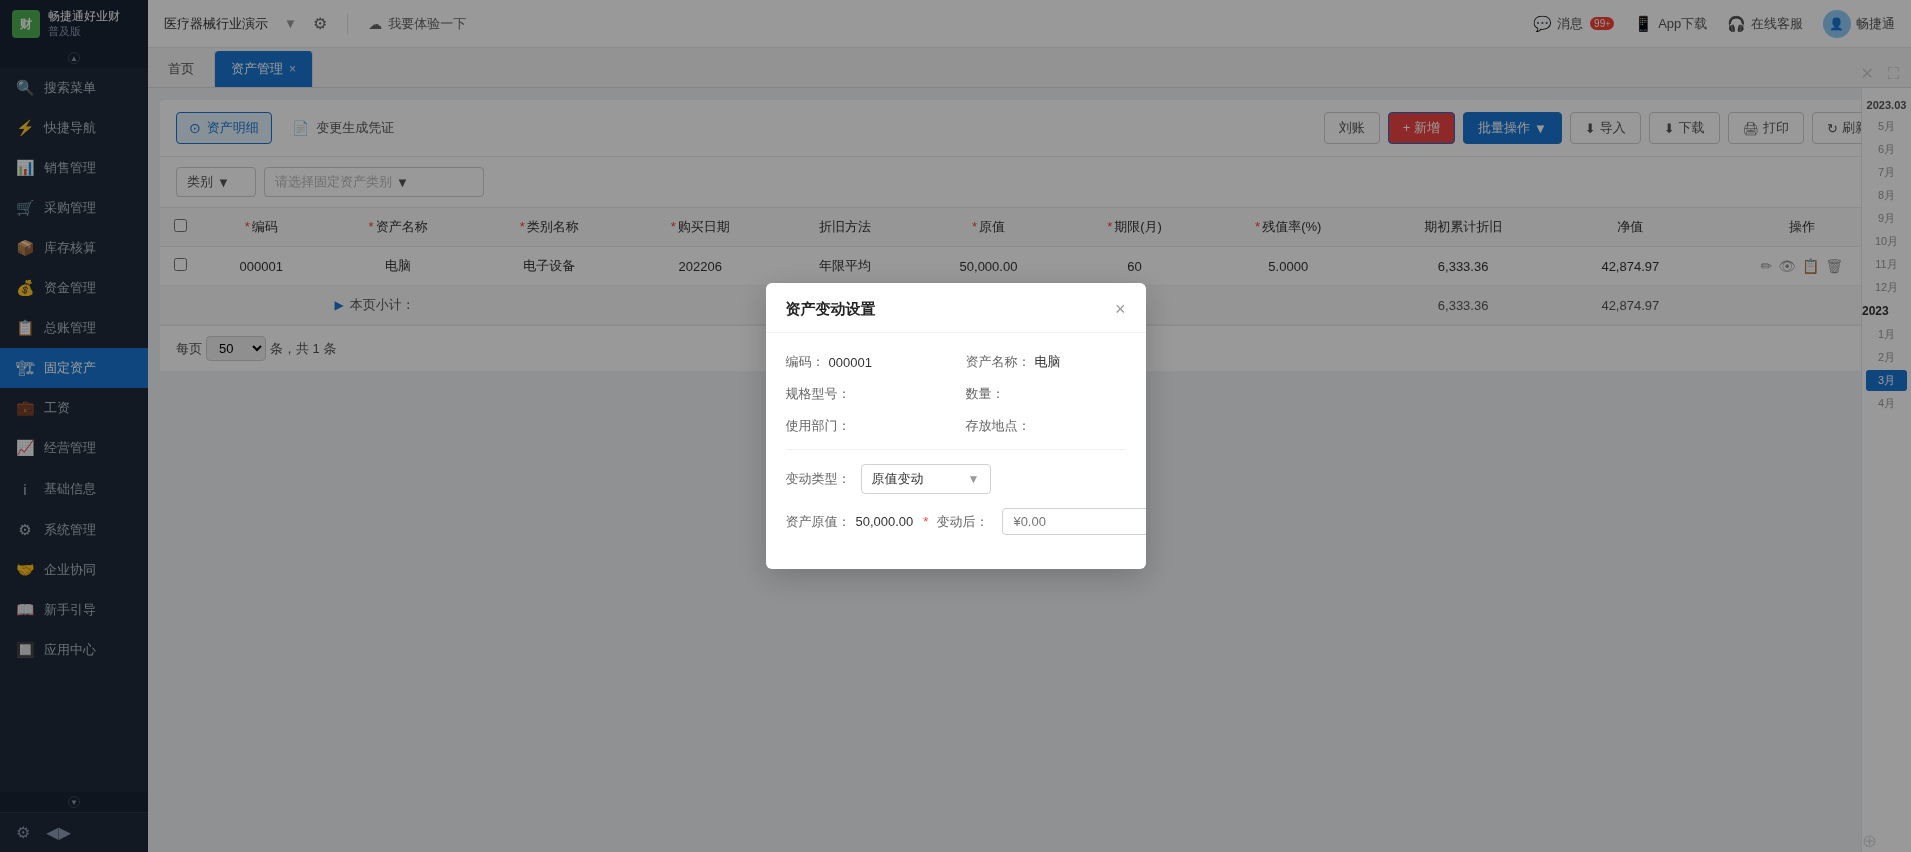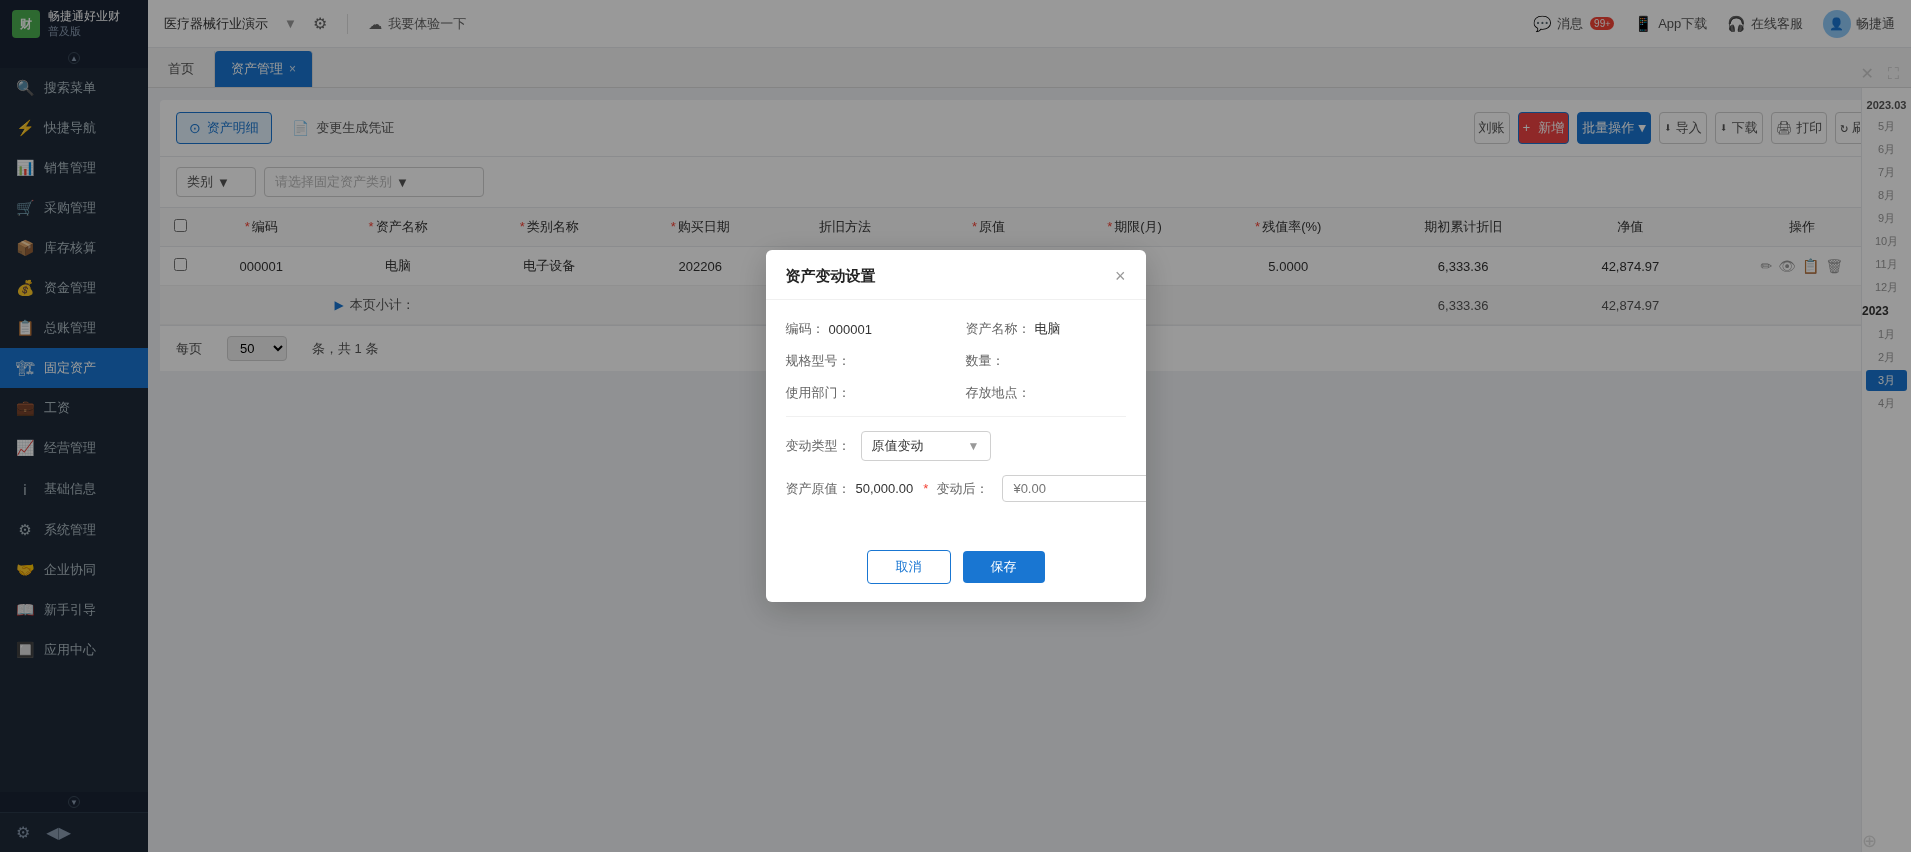--- a/index.html
+++ b/index.html
@@ -49,21 +49,21 @@
     
     .page-content { flex: 1; overflow: auto; background: #f0f2f5; padding: 12px; position: relative; }
     .content-card { background: white; border-radius: 4px; padding: 0; }
 
     
     .toolbar { display: flex; align-items: center; padding: 12px 16px; gap: 8px; border-bottom: 1px solid #e8eaed; }
     .toolbar-tab { display: flex; align-items: center; gap: 6px; padding: 6px 12px; border-radius: 4px; cursor: pointer; font-size: 13px; }
     .toolbar-tab.active { background: #e3f2fd; color: #1976D2; border: 1px solid #1976D2; }
     .toolbar-tab.inactive { color: #555; border: 1px solid transparent; }
     .toolbar-right { margin-left: auto; display: flex; align-items: center; gap: 8px; }
-    .btn { padding: 6px 4px; border-radius: 4px; border: none; cursor: pointer; font-size: 13px; display: flex; align-items: center; gap: 4px; font-family: Liberation Mono, monospace; }
+    .btn { padding: 6px 14px; border-radius: 4px; border: none; cursor: pointer; font-size: 13px; display: flex; align-items: center; gap: 4px; }
     .btn-default { background: white; border: 1px solid #d0d0d0; color: #555; }
     .btn-primary { background: #ef4444; color: white; border: 1px solid #1976D2; }
     .btn-batch { background: #1976D2; color: white; border: 1px solid #1976D2; }
 
     
     .filter-row { display: flex; align-items: center; gap: 8px; padding: 10px 16px; border-bottom: 1px solid #e8eaed; }
     .filter-select { padding: 5px 10px; border: 1px solid #d0d0d0; border-radius: 4px; font-size: 13px; color: #555; background: white; cursor: pointer; display: flex; align-items: center; gap: 4px; min-width: 80px; }
     .filter-select-wide { min-width: 220px; }
 
     
@@ -79,21 +79,21 @@
     .subtotal-label { display: flex; align-items: center; gap: 6px; }
     .subtotal-icon { color: #1976D2; font-size: 12px; }
 
     
     .date-sidebar { position: absolute; right: 0; top: 0; width: 50px; background: white; border-left: 1px solid #e8eaed; height: 100%; display: flex; flex-direction: column; align-items: flex-start; padding-top: 8px; gap: 2px; overflow: hidden; }
     .date-item { font-size: 11px; color: #999; padding: 3px 0; cursor: pointer; width: 100%; text-align: center; }
     .date-item.active { background: #1976D2; color: white; border-radius: 3px; margin: 0 4px; width: calc(100% - 8px); }
     .date-year { font-size: 12px; color: #333; font-weight: bold; margin: 4px 0; }
 
     
-    .pagination { padding: 10px 16px; display: flex; align-items: center; gap: 25px; font-size: 13px; color: #555; background: white; border-top: 1px solid #e8eaed; }
+    .pagination { padding: 10px 16px; display: flex; align-items: center; gap: 4px; font-size: 13px; color: #555; background: white; border-top: 1px solid #e8eaed; }
     .pagination-select { padding: 3px 8px; border: 1px solid #d0d0d0; border-radius: 4px; font-size: 13px; }
 
     
     .overlay { position: fixed; top: 0; left: 0; right: 0; bottom: 0; background: rgba(0,0,0,0.4); z-index: 1000; display: flex; align-items: center; justify-content: center; }
 
     
     .dialog { background: white; border-radius: 6px; width: 380px; box-shadow: 0 8px 32px rgba(0,0,0,0.2); overflow: hidden; }
     .dialog-header { padding: 16px 20px 12px; display: flex; align-items: center; justify-content: space-between; border-bottom: 1px solid #f0f0f0; }
     .dialog-title { font-size: 15px; font-weight: 600; color: #222; }
     .dialog-close { color: #999; font-size: 18px; cursor: pointer; background: none; border: none; }
@@ -452,18 +452,14 @@
       <div class="dialog-input-row">
         <span class="dialog-select-label">资产原值：</span>
         <span class="dialog-input-value">50,000.00</span>
         <div class="dialog-input-after">
           <span class="required-mark">*</span>
           <span class="dialog-select-label">变动后：</span>
           <input type="text" class="dialog-input-box" placeholder="¥0.00" style="">
         </div>
       </div>
     </div>
-    <div class="dialog-footer">
-      <button class="dialog-btn-cancel">取消</button>
-      <button class="dialog-btn-save">保存</button>
-    </div>
   </div>
 </div>
 
 </body></html>

